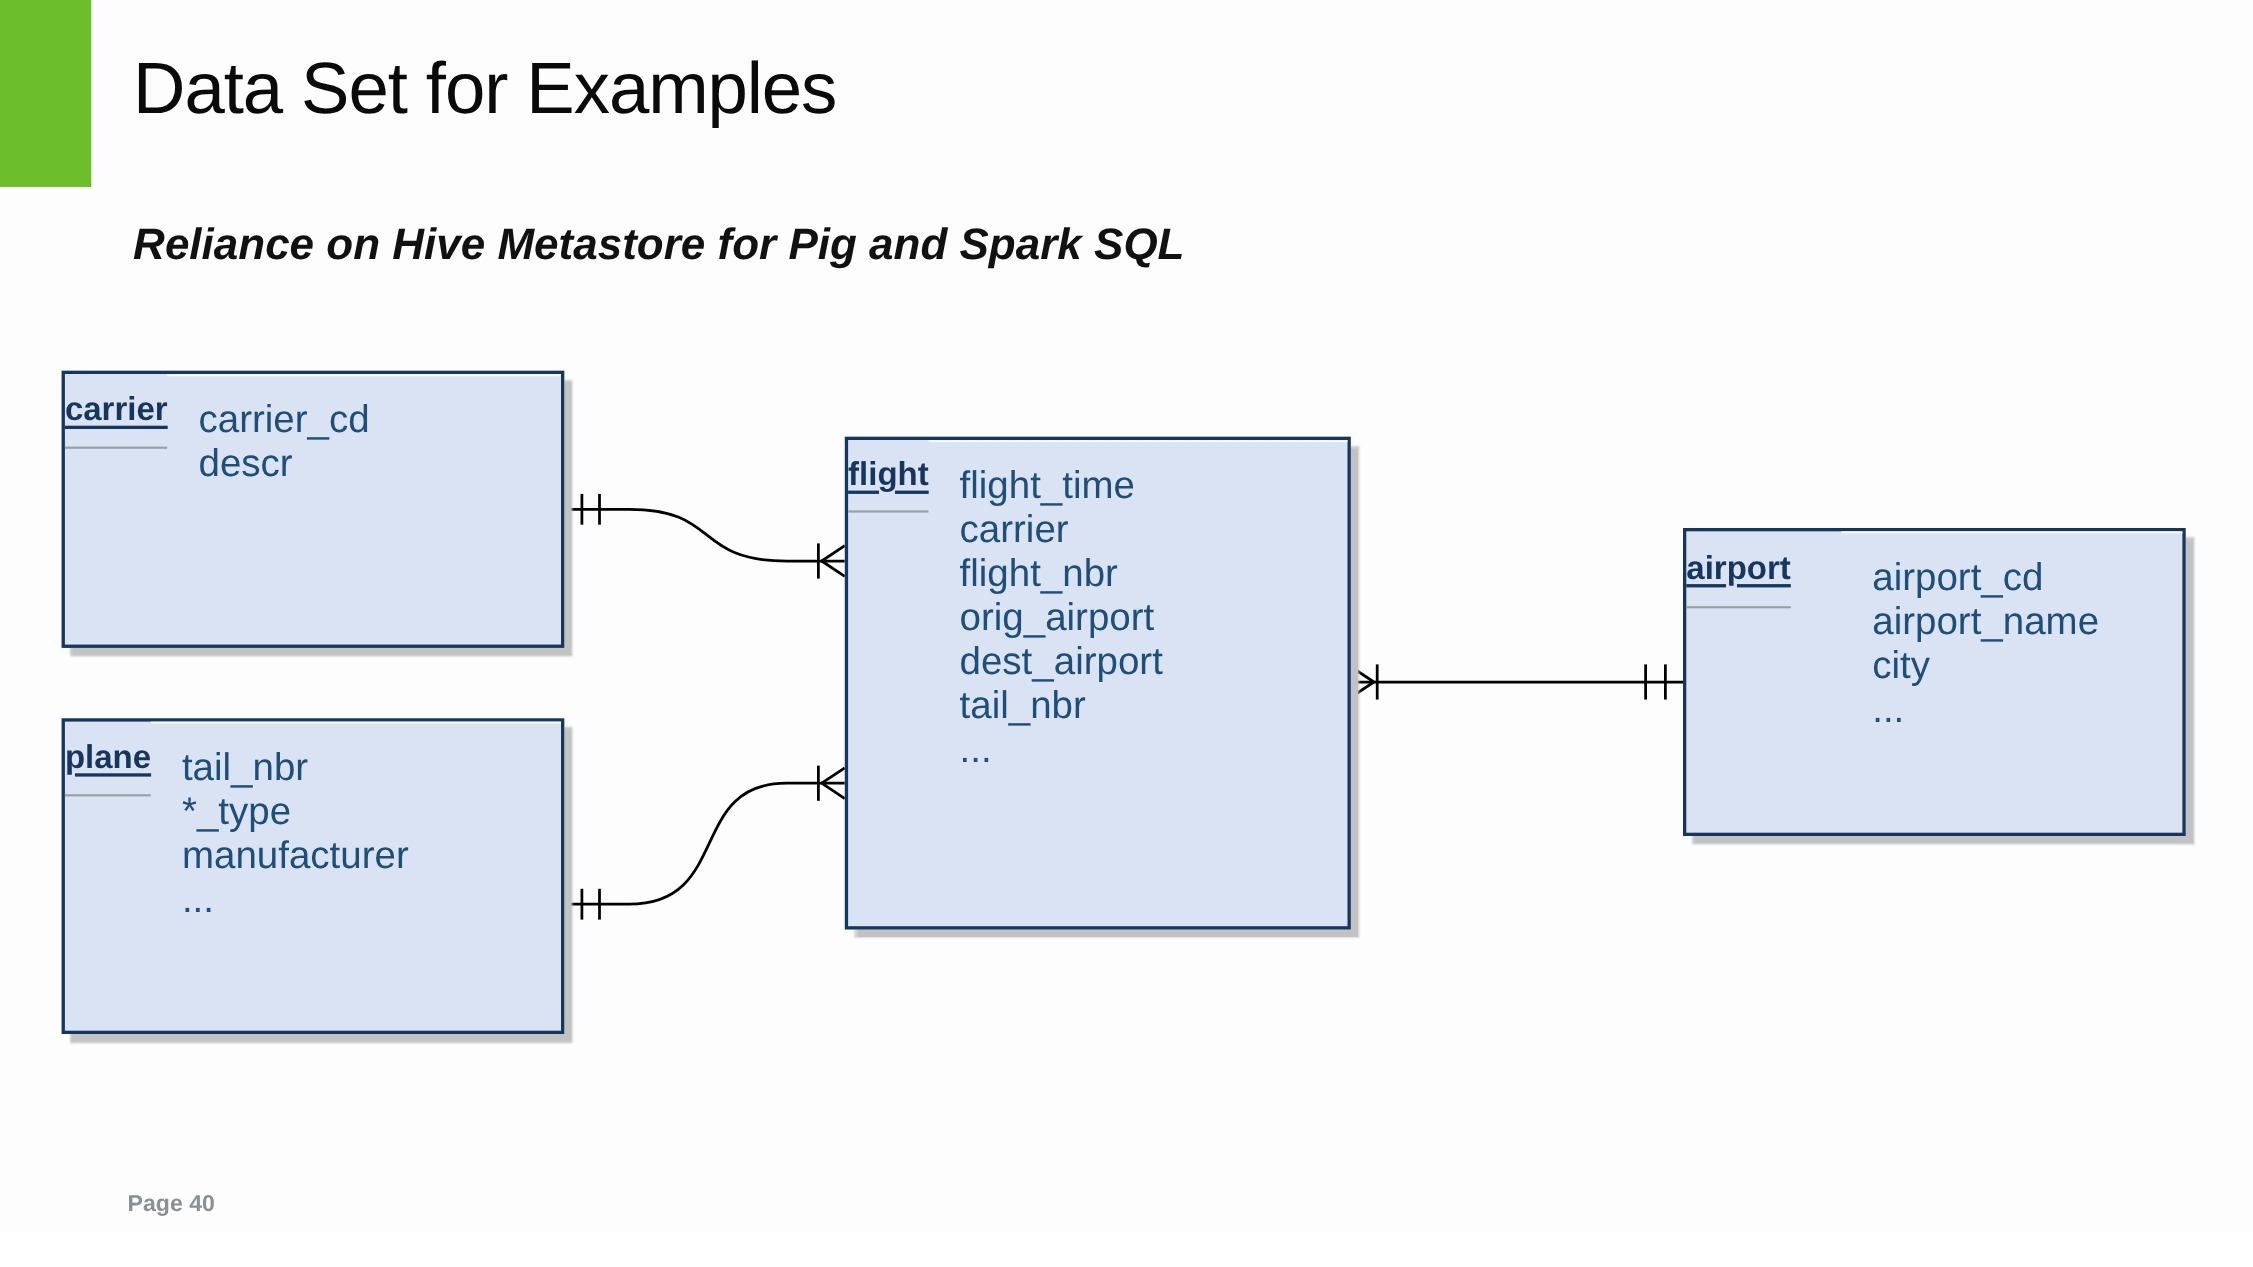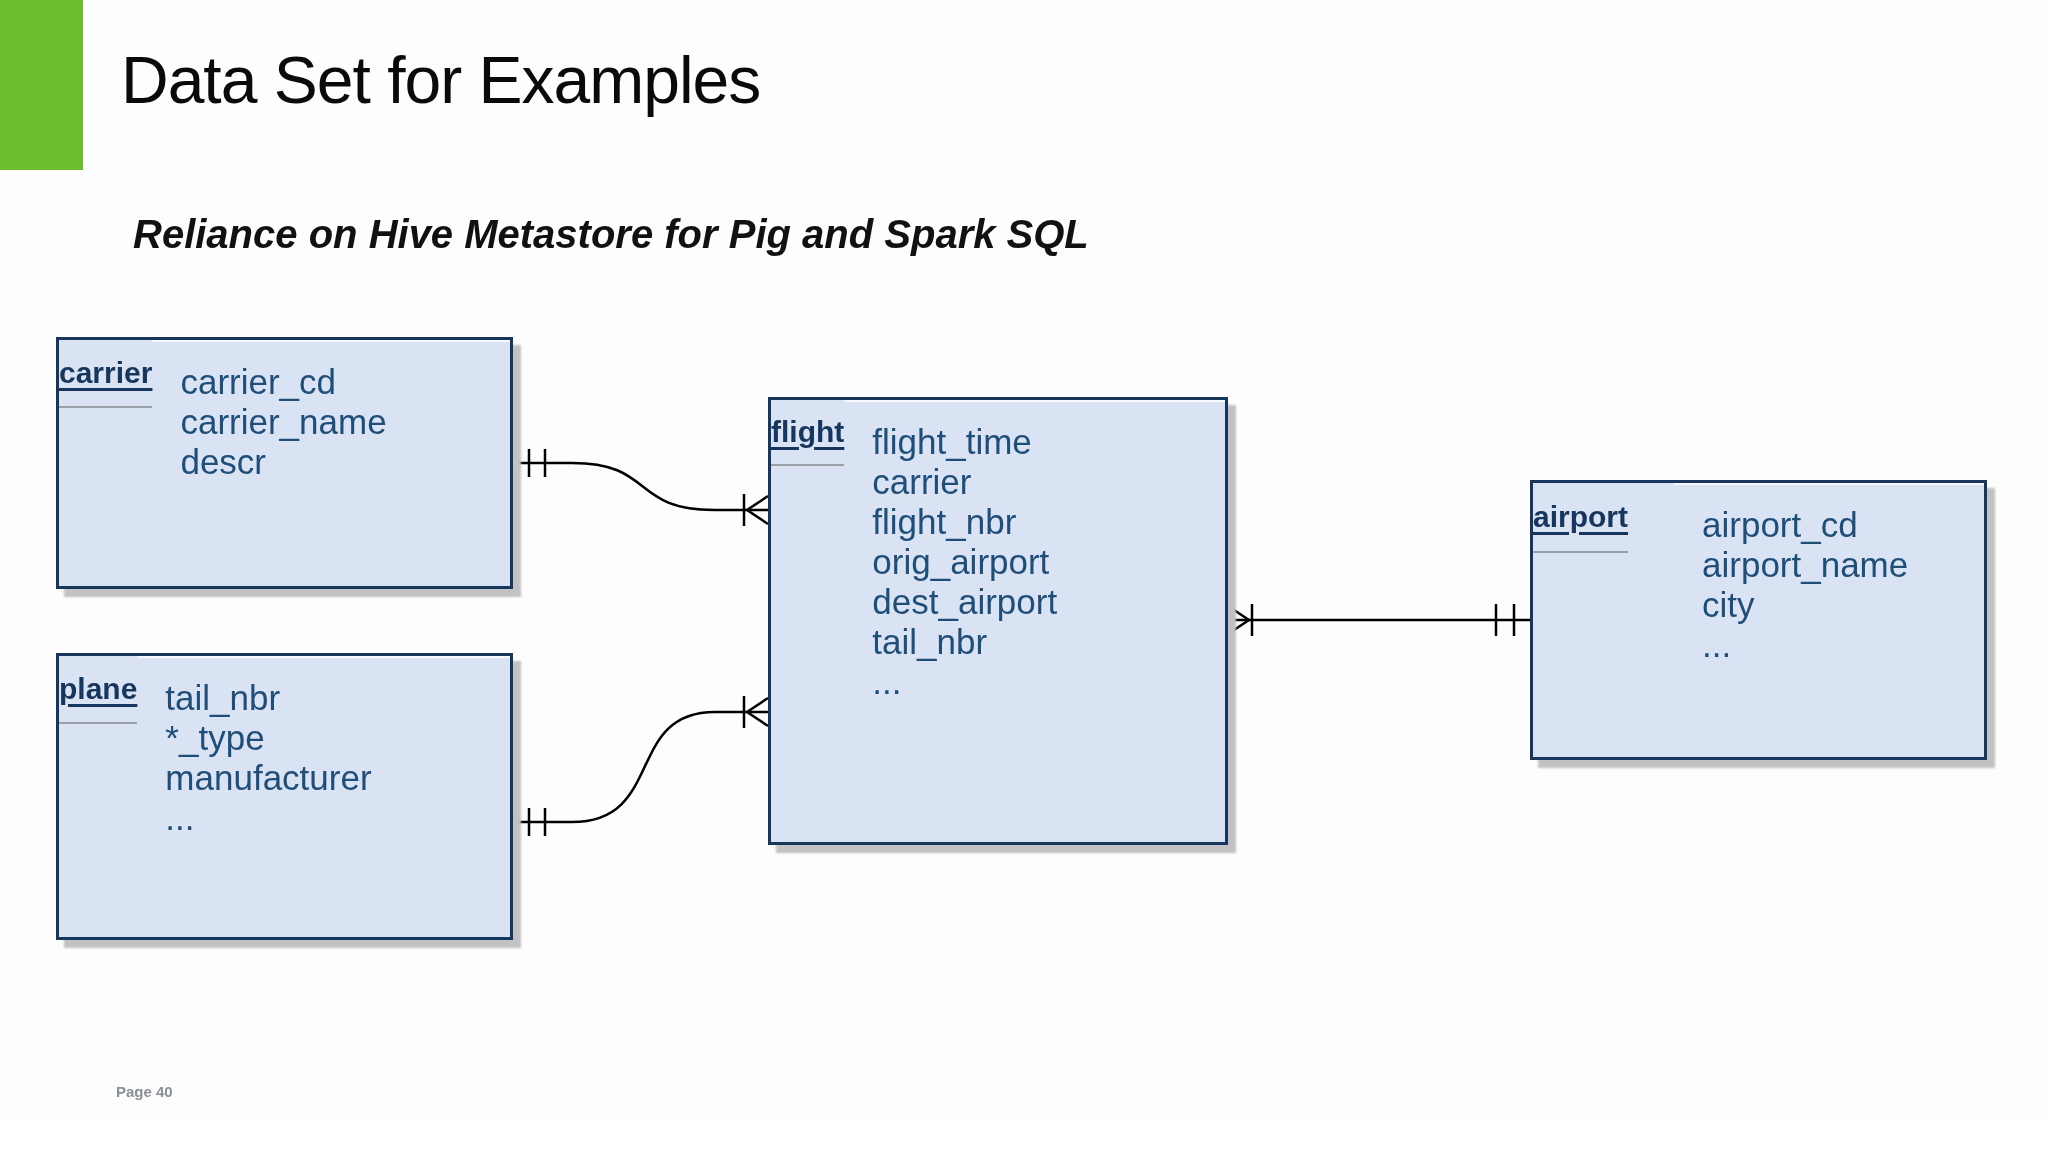--- a/index.html
+++ b/index.html
@@ -27,31 +27,31 @@
     margin: 0;
     font-size: 66px;
     font-weight: 400;
     color: #0a0a0a;
     letter-spacing: -1px;
     white-space: nowrap;
   }
   .slide-subtitle {
     position: absolute;
     left: 121px; top: 200px;
-    margin: 12px;
+    margin: 0;
     font-size: 40px;
     font-weight: 700;
     font-style: italic;
     color: #111111;
     white-space: nowrap;
   }
   .page-number {
     position: absolute;
     left: 116px; top: 1083px;
-    font-size: 15px;
+    font-size: 21px;
     font-weight: 600;
     color: var(--page-label-color, #8a9095);
   }
   .connectors {
     position: absolute;
     left: 0; top: 0;
     width: 2048px; height: 1152px;
     pointer-events: none;
   }
   .connectors path {
@@ -141,21 +141,20 @@
       <path d="M 1249 620 L 1228 634"></path>
       <path d="M 1496 604 V 636"></path>
       <path d="M 1514 604 V 636"></path>
     </g>
   </svg>
 
   <div class="er-table" id="table-carrier">
     <div class="er-header">carrier</div>
     <div class="er-fields">
         <div class="er-field">carrier_cd</div>
-        <div class="er-field">carrier_name</div>
         <div class="er-field">descr</div>
       </div>
   </div>
 
   <div class="er-table" id="table-plane">
     <div class="er-header">plane</div>
     <div class="er-fields">
         <div class="er-field">tail_nbr</div>
         <div class="er-field">*_type</div>
         <div class="er-field">manufacturer</div>

